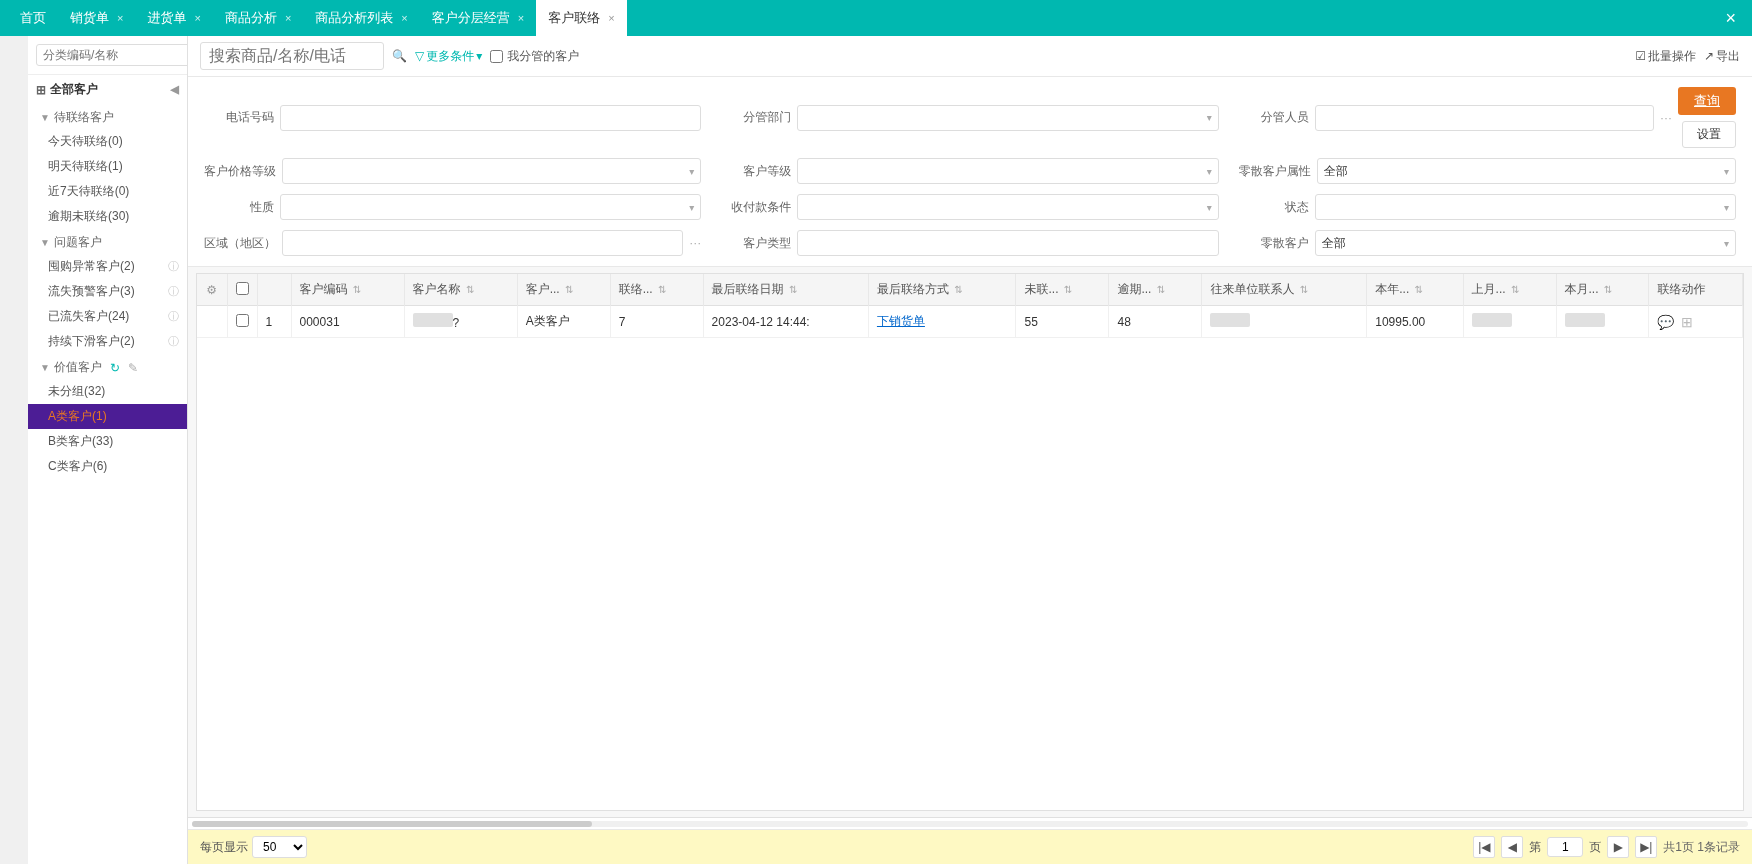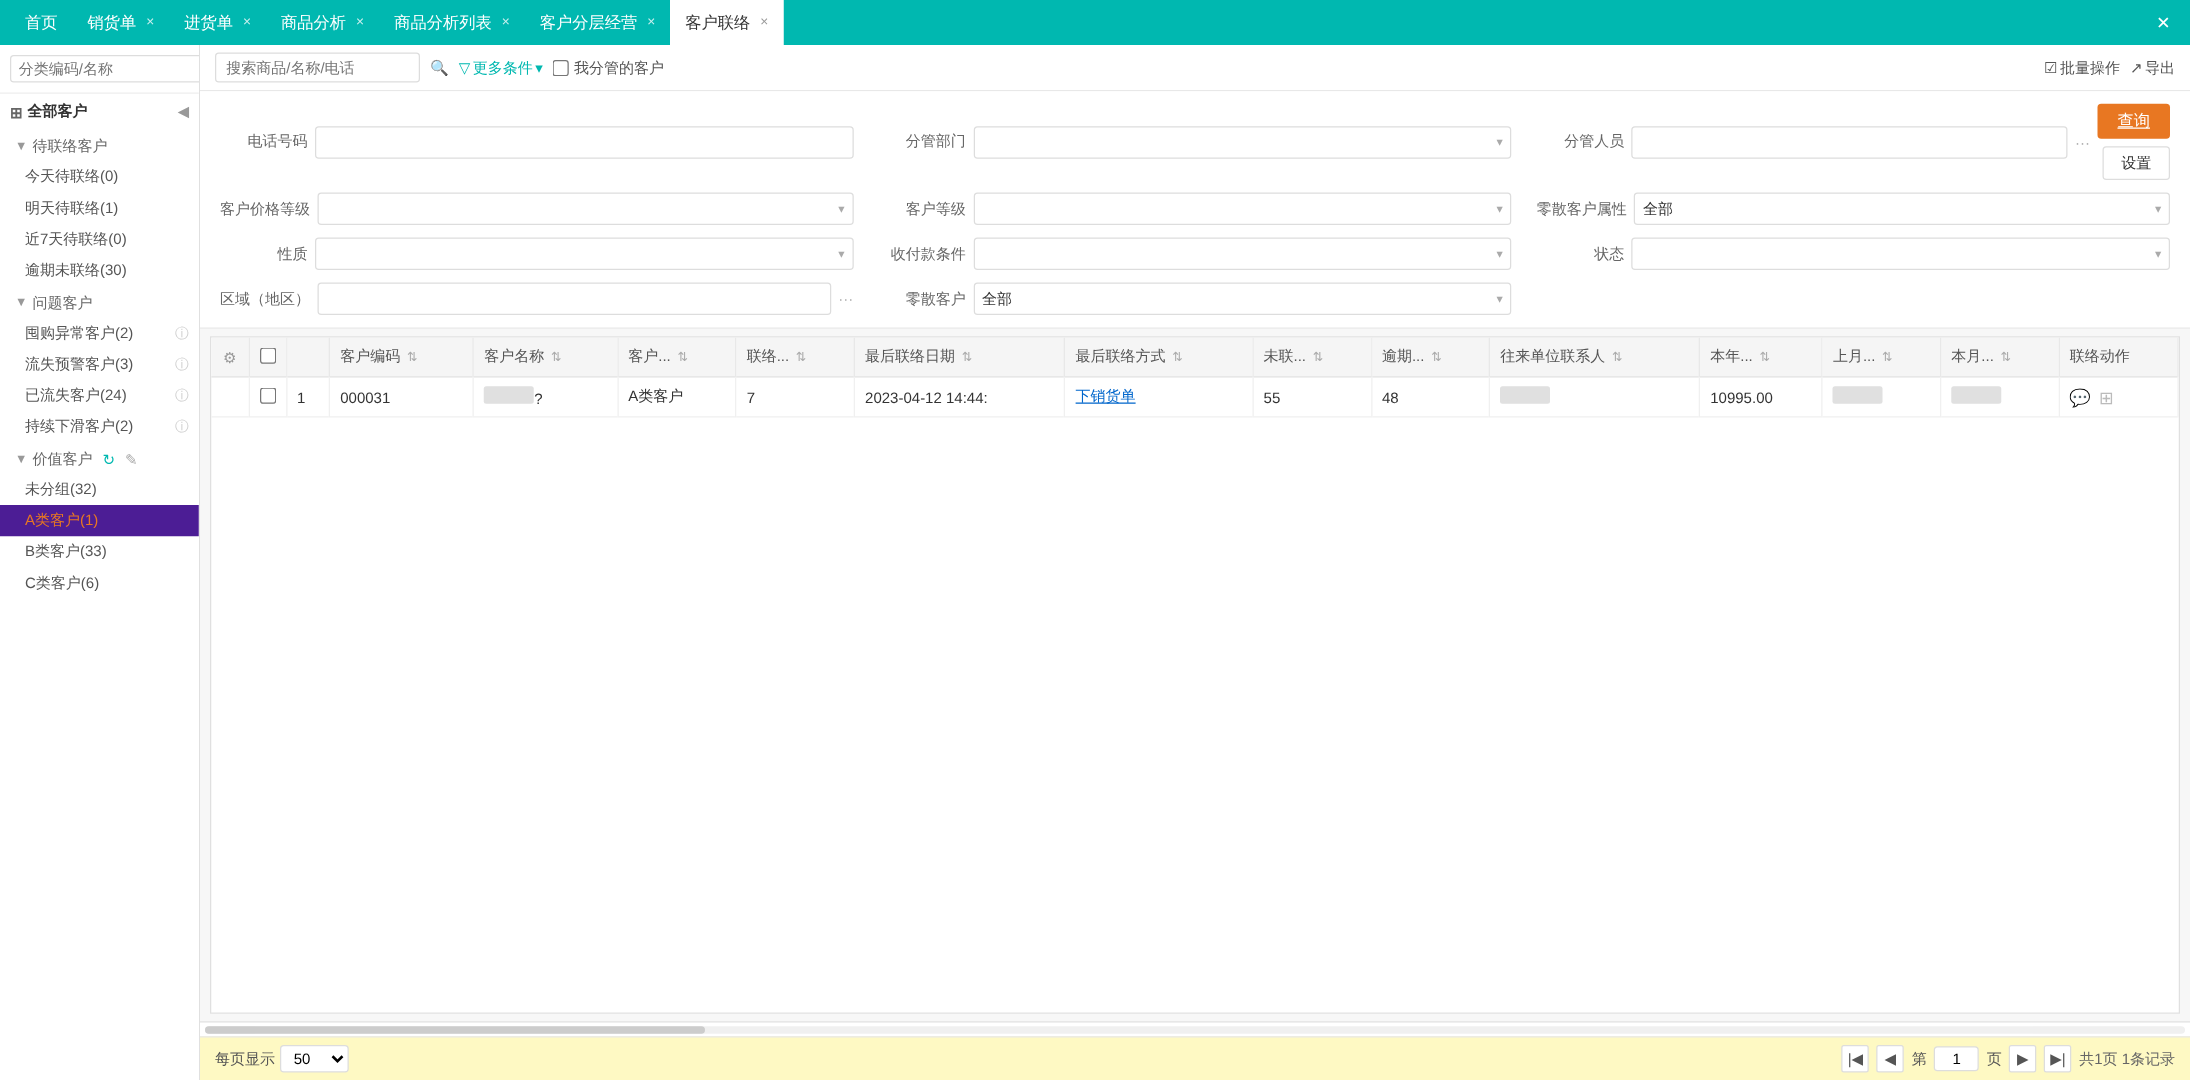--- a/index.html
+++ b/index.html
@@ -53,20 +53,21 @@
 
     
     .sidebar {
       width: 160px;
       background: #fff;
       border-right: 1px solid #e0e0e0;
       display: flex;
       flex-direction: column;
       flex-shrink: 0;
       overflow-y: auto;
+      margin-left: 28px;
     }
     .sidebar-search {
       padding: 8px;
       border-bottom: 1px solid #eee;
       display: flex;
       align-items: center;
       gap: 4px;
     }
     .sidebar-search input {
       flex: 1;
@@ -127,22 +128,22 @@
       border-bottom: 1px solid #e8e8e8;
       display: flex;
       align-items: center;
       gap: 8px;
       flex-shrink: 0;
     }
     .filter-search-input {
       border: 1px solid #ddd;
       border-radius: 3px;
       padding: 4px 8px;
-      width: 164px;
-      font-size: 12px;
+      width: 184px;
+      font-size: 16px;
       outline: none;
     }
     .filter-search-icon { color: #aaa; cursor: pointer; }
     .filter-more {
       color: #00b8b0;
       cursor: pointer;
       display: flex;
       align-items: center;
       gap: 2px;
     }
@@ -519,20 +520,24 @@
           <div class="filter-select">
             <span></span>
             <span class="chevron">▾</span>
           </div>
         </div>
 
         <div class="filter-row">
           <span class="filter-label">区域（地区）</span>
           <input class="filter-input-field" style="flex: 1 1 0%;" type="text">
           <span class="filter-dots">···</span>
+        </div>
+        <div class="filter-row">
+          <span class="filter-label">客户类型</span>
+          <input class="filter-input-field" type="text" style="">
         </div>
         <div class="filter-row">
           <span class="filter-label">零散客户</span>
           <div class="filter-select">
             <span>全部</span>
             <span class="chevron">▾</span>
           </div>
         </div>
       </div>
 

